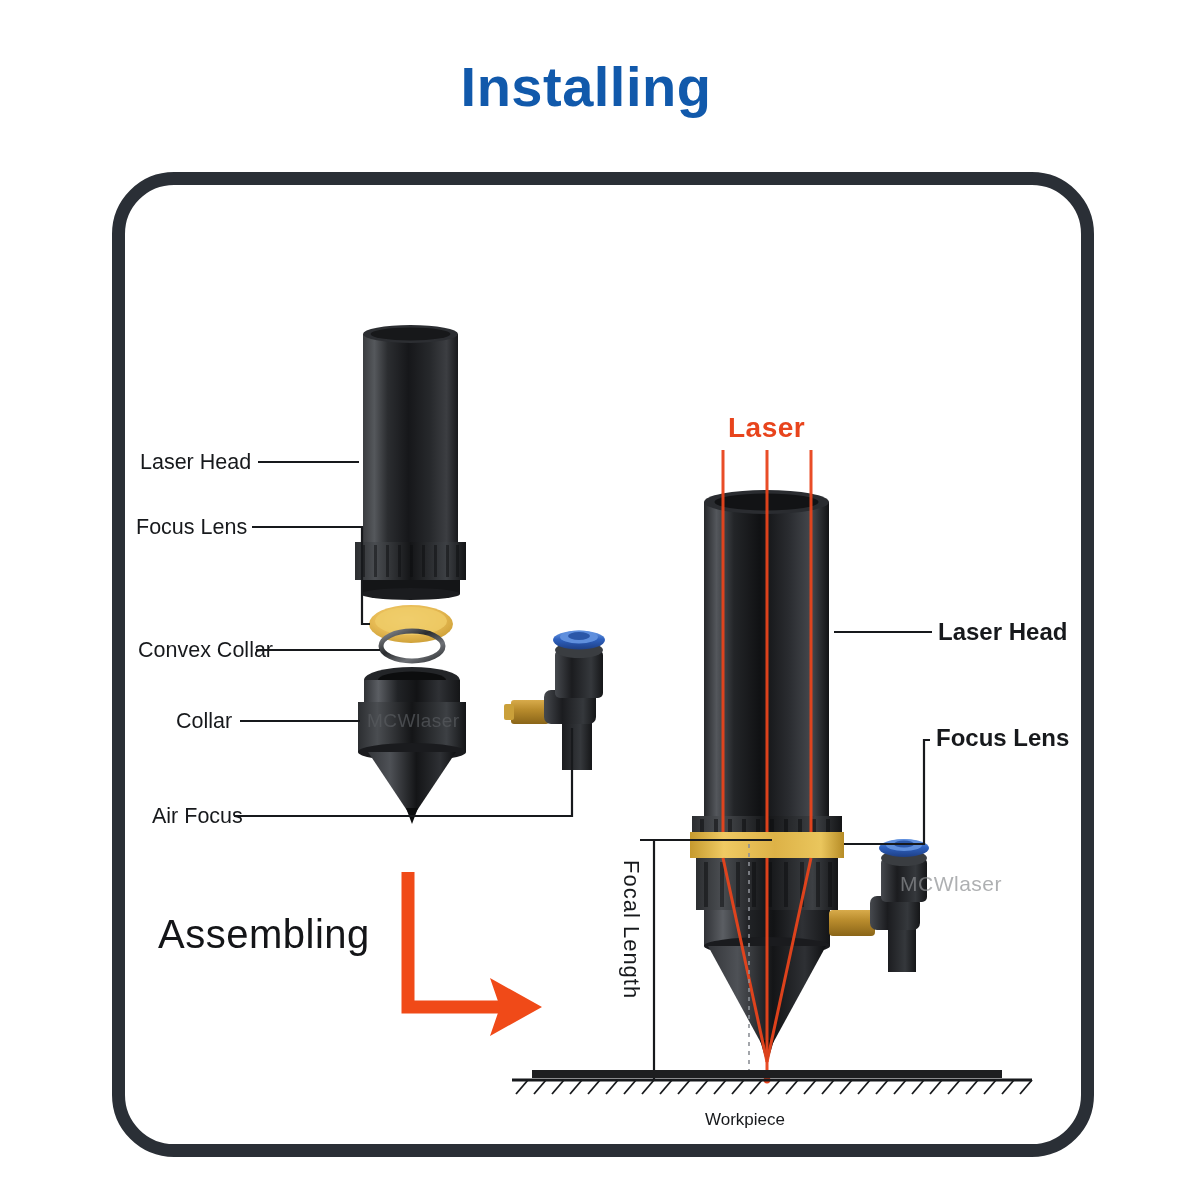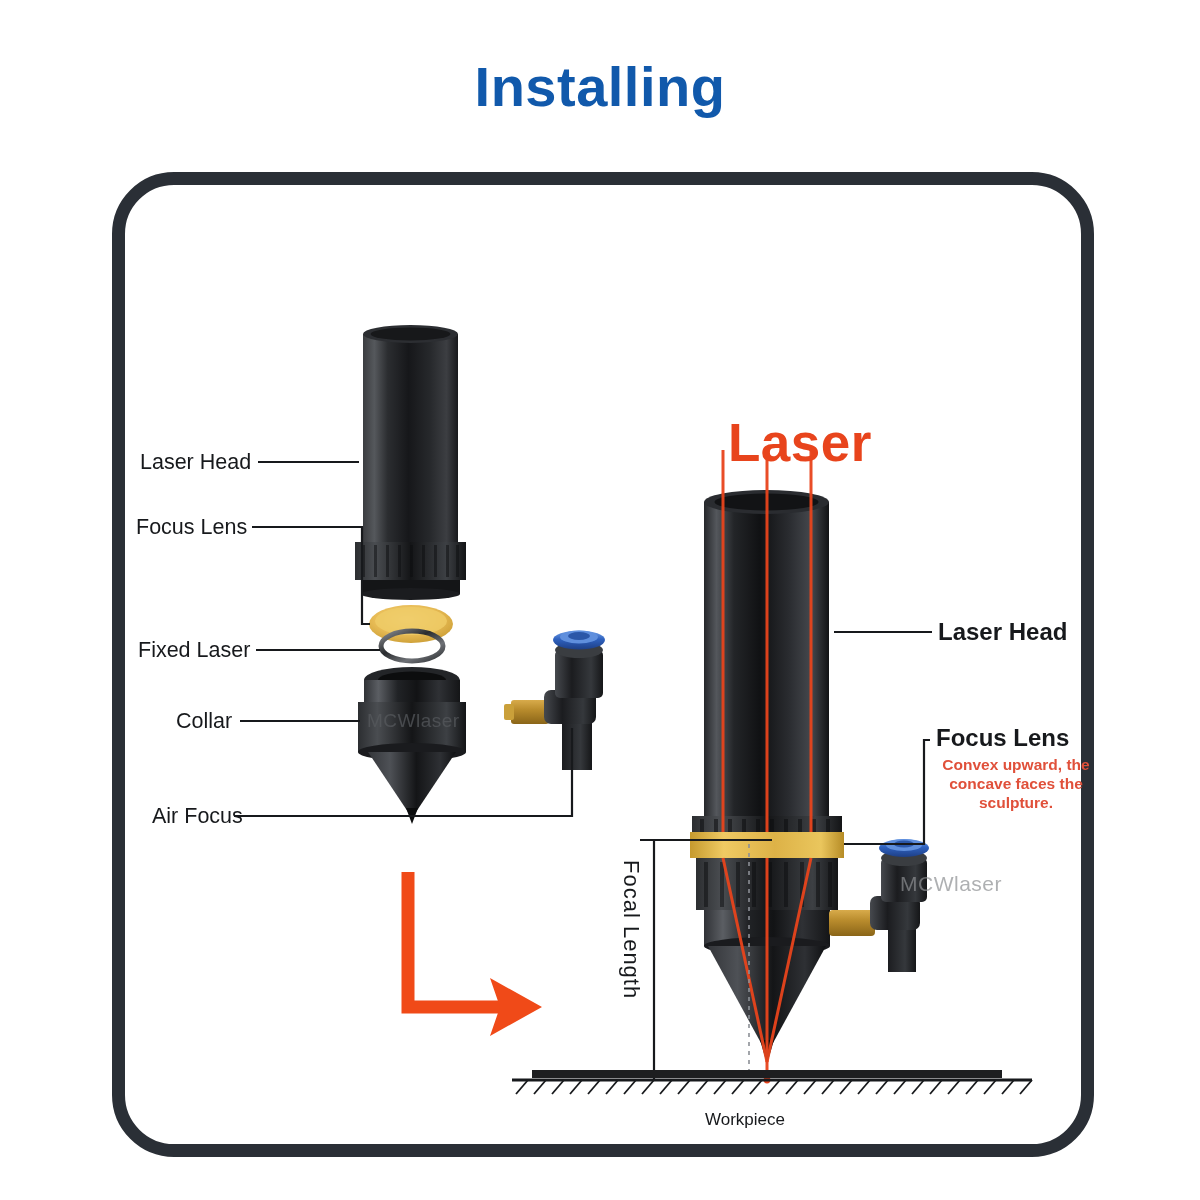--- a/index.html
+++ b/index.html
@@ -18,21 +18,21 @@
   #page {
     position: absolute;
     inset: 0;
     background: #ffffff;
   }
 
   
   .title {
     position: absolute;
     top: 54px;
-    left: 14px;
+    left: 0;
     width: 1172px;
     text-align: center;
     font-size: 56px;
     font-weight: bold;
     color: #1159ab;
     letter-spacing: 0.5px;
     font-family: "Liberation Sans", sans-serif;
   }
 
   
@@ -69,21 +69,21 @@
   .lbl {
     position: absolute;
     font-family: "Liberation Sans", sans-serif;
     color: #17191c;
     white-space: nowrap;
   }
   .lbl-left   { font-size: 21.5px; }
   .lbl-right  { font-size: 24px; font-weight: 600; }
   .assembling { font-size: 40px; color: #141518; letter-spacing: 0.5px; }
   .laser-word {
-    font-size: 53px;
+    font-size: 28px;
     font-weight: bold;
     color: #e8441c;
     letter-spacing: 0.5px;
   }
   .note-red {
     font-size: 15.5px;
     color: #e0503a;
     line-height: 1.22;
     text-align: center;
     white-space: normal;
@@ -391,36 +391,36 @@
         <path d="M296 700 L296 835 L392 835" stroke="#f04a18" stroke-width="13" fill="none"></path>
         <path d="M378 806 L430 835 L378 864 L388 835 Z" fill="#f04a18"></path>
       </g>
 
     </svg>
 
     <div class="lbl lbl-left" style="left:28px; top:278px;">Laser Head</div>
 
     <div class="lbl lbl-left" style="left:24px; top:343px;">Focus Lens</div>
 
-    <div class="lbl lbl-left" style="left:26px; top:466px;">Fixed Laser</div>
+    <div class="lbl lbl-left" style="left:26px; top:466px;">Convex Collar</div>
 
     <div class="lbl lbl-left" style="left:64px; top:537px;">Collar</div>
 
     <div class="lbl lbl-left" style="left:40px; top:632px;">Air Focus</div>
 
     <div class="lbl brand-nozzle" style="left:255px; top:538px;">MCWlaser</div>
 
+    <div class="lbl assembling" style="left:46px; top:740px;">Assembling</div>
 
     <div class="lbl laser-word" style="left:616px; top:240px;">Laser</div>
 
     <div class="lbl lbl-right" style="left:826px; top:446px;">Laser Head</div>
 
     <div class="lbl lbl-right" style="left:824px; top:552px;">Focus Lens</div>
 
-    <div class="lbl note-red" style="left:804px; top:584px;">Convex upward, the concave faces the sculpture.</div>
 
     <div class="lbl brand-right" style="left:788px; top:700px;">MCWlaser</div>
 
     <div class="lbl focal-vert" style="left:532px; top:688px;">Focal Length</div>
 
     <div class="lbl workpiece" style="left:593px; top:938px;">Workpiece</div>
 
   </div>
 </div>
 

